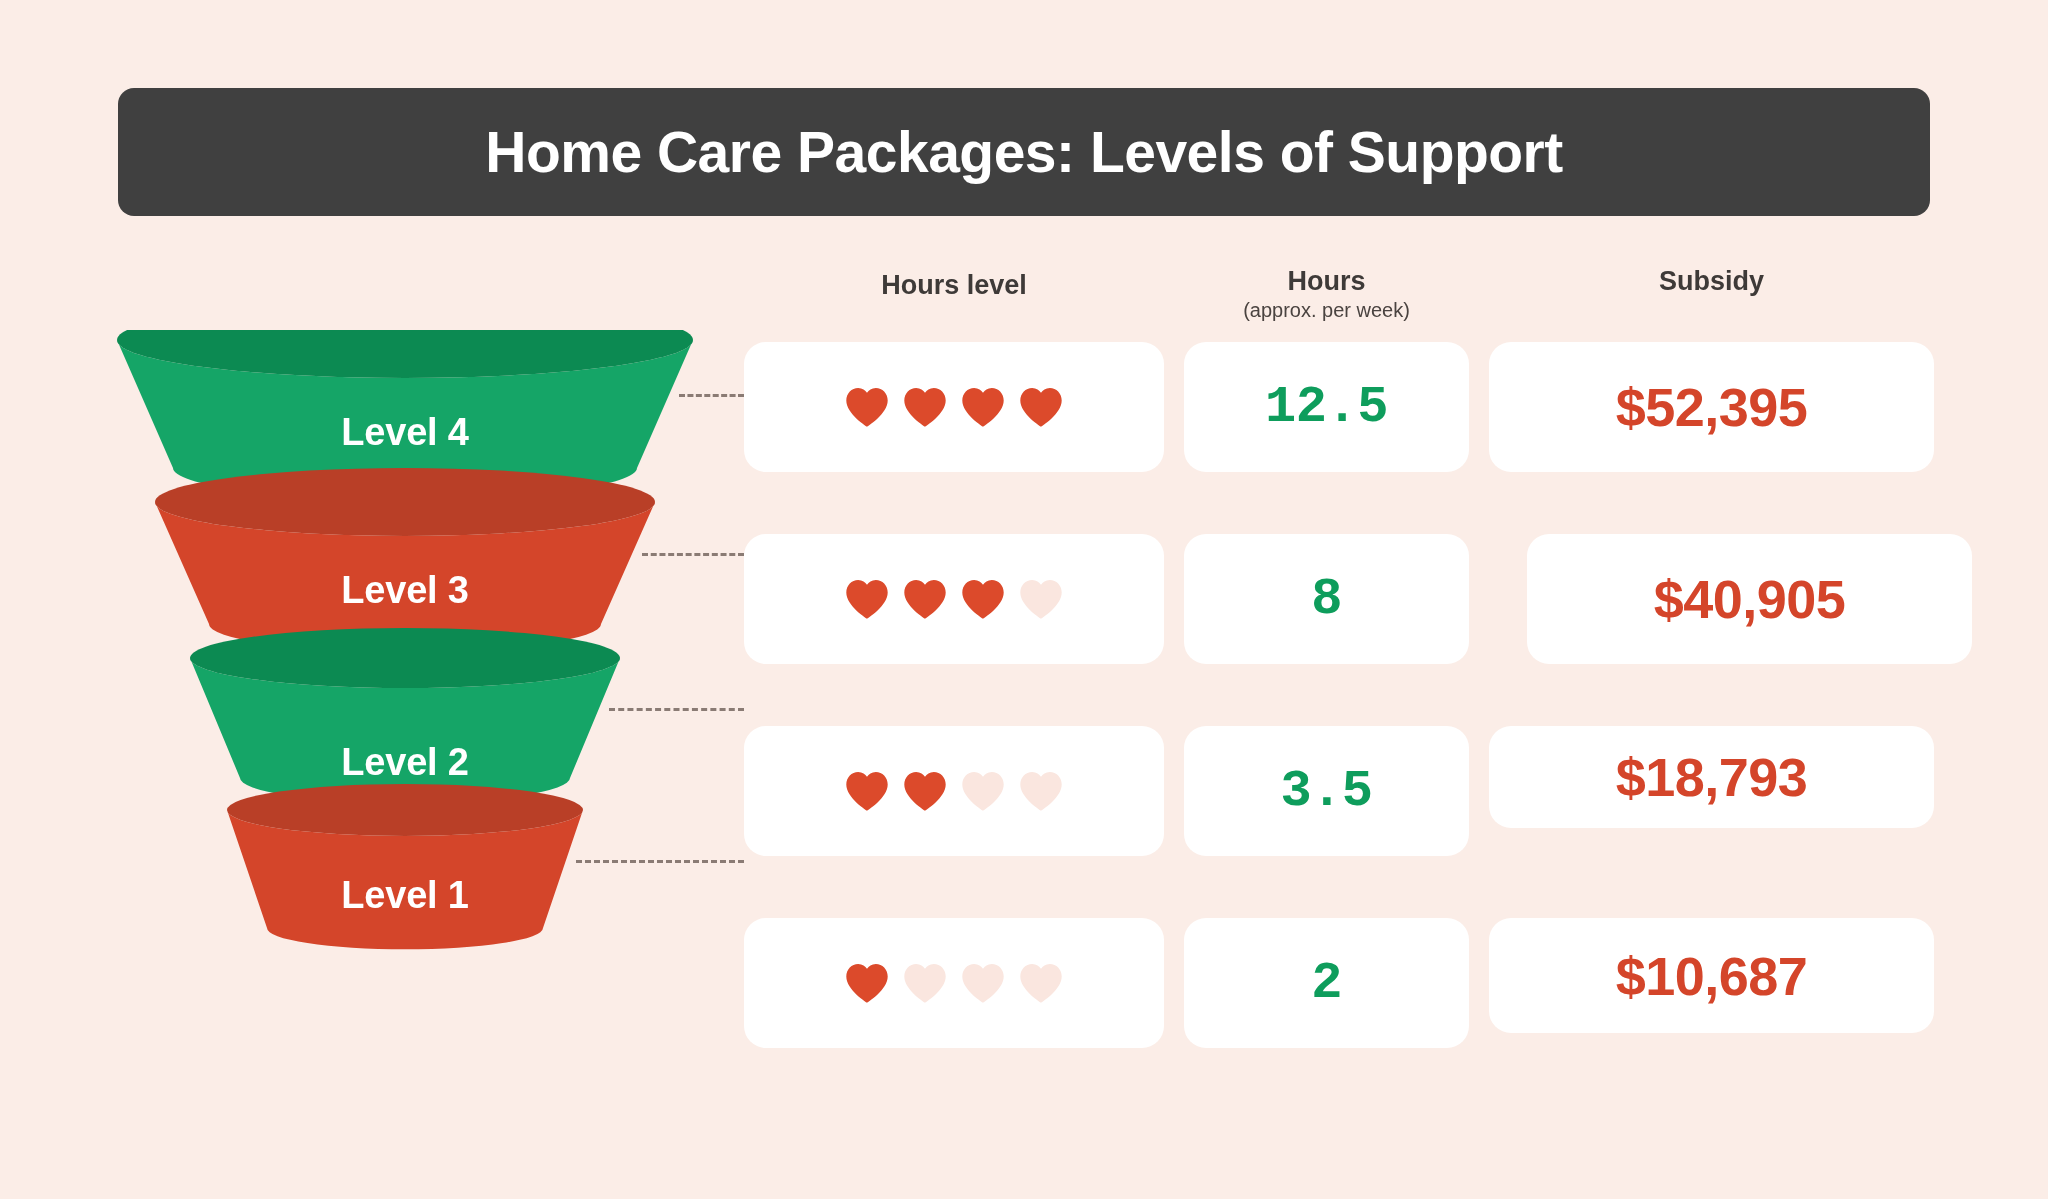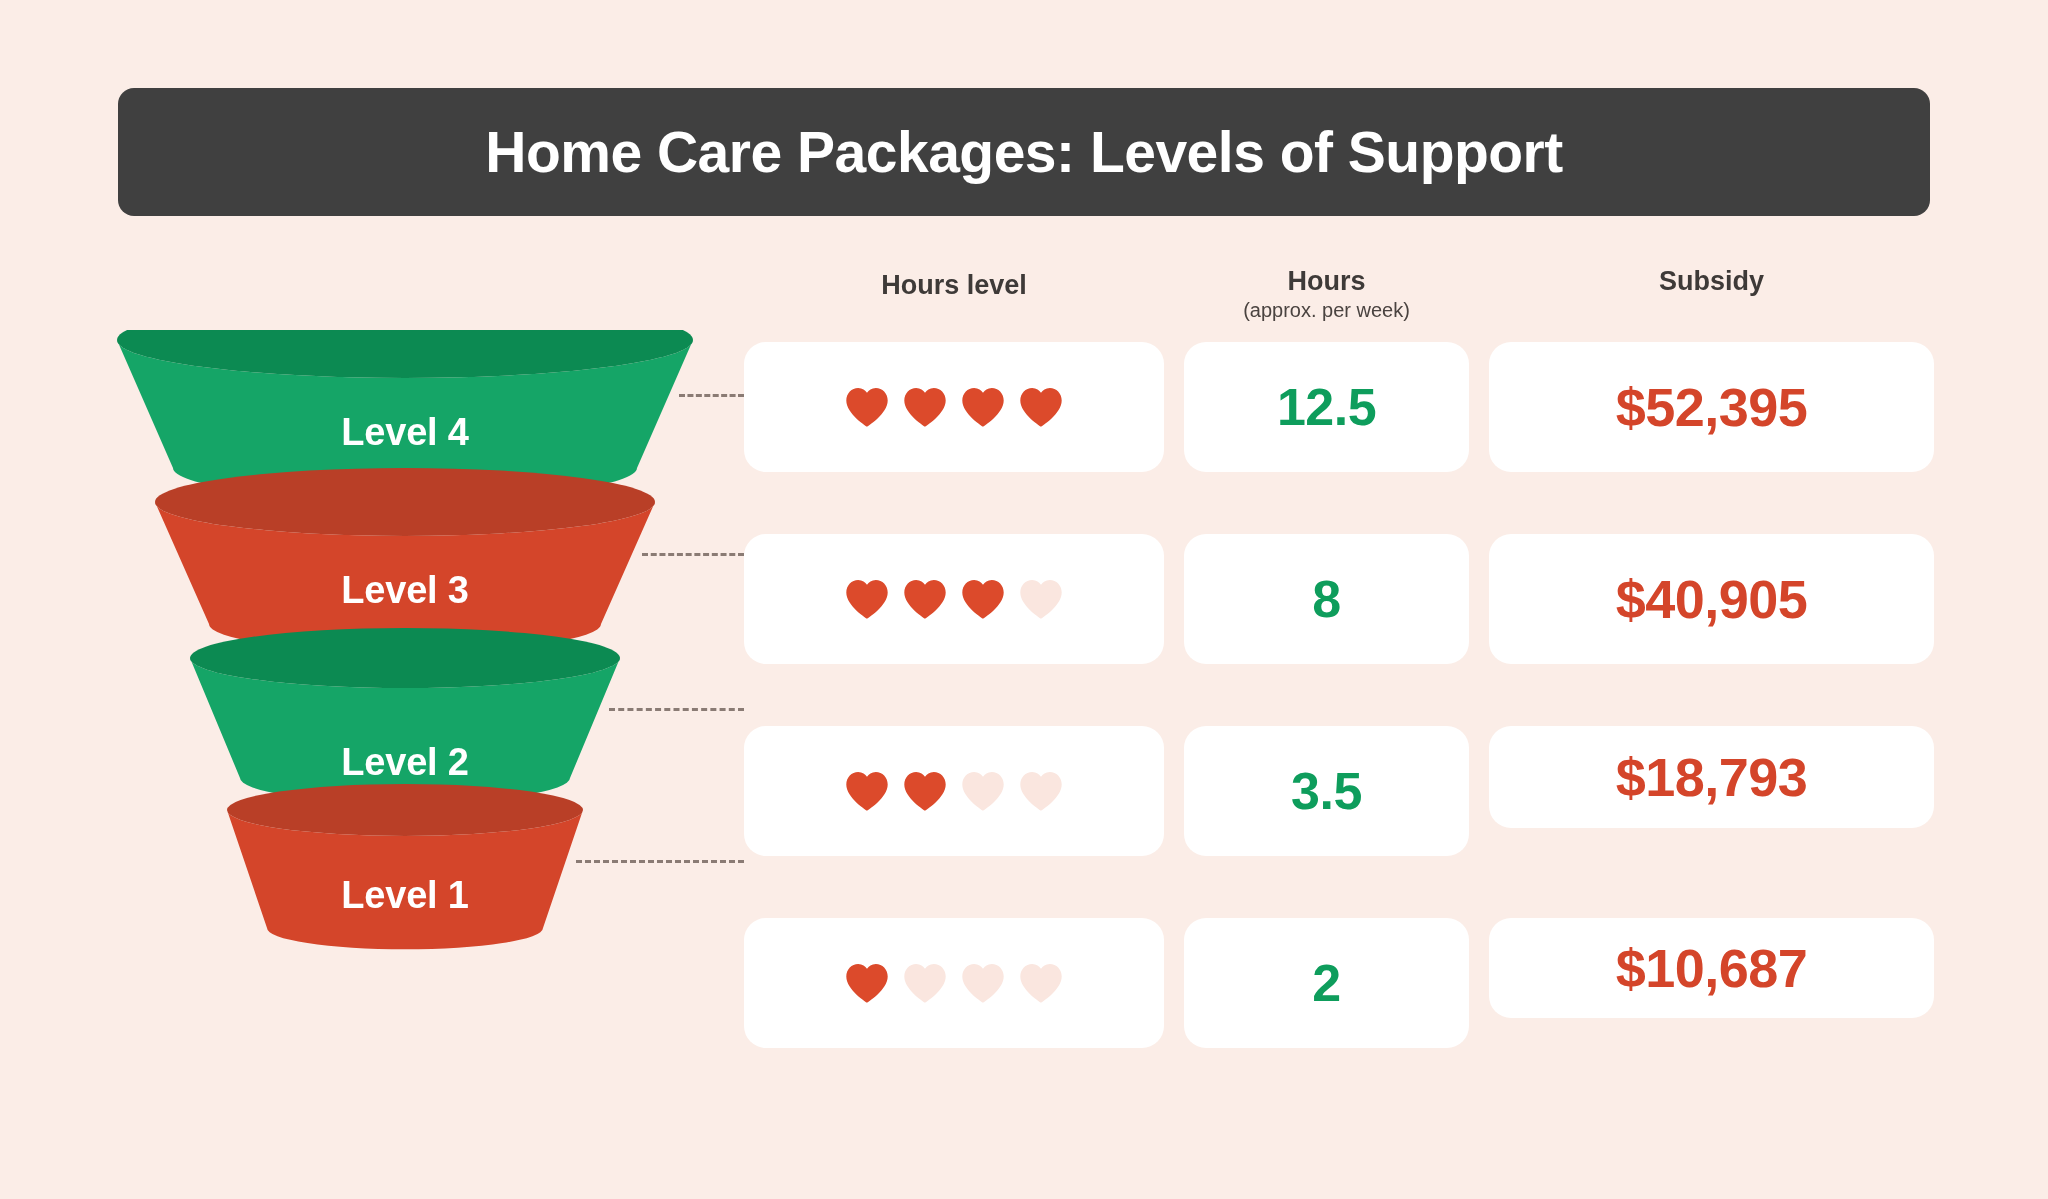--- a/index.html
+++ b/index.html
@@ -71,20 +71,21 @@
   .hearts { display: flex; gap: 12px; align-items: center; }
   .heart {
     width: 46px; height: 44px;
     display: inline-block;
   }
   .hours-val {
     color: #0E9D5C;
     font-size: 52px;
     font-weight: bold;
     letter-spacing: -0.5px;
+    font-family: Liberation Mono, monospace;
   }
   .sub-val {
     color: #D4452A;
     font-size: 54px;
     font-weight: bold;
     letter-spacing: -0.5px;
   }
 
   
   .funnel { position: absolute; left: 0px; top: 330px; }
@@ -211,21 +212,21 @@
     <path fill="#DC4A2B" d="M12 21.3 C12 21.3 1.2 14.6 1.2 7.6 C1.2 3.9 4 1.1 7.4 1.1 C9.6 1.1 11.1 2.3 12 3.6 C12.9 2.3 14.4 1.1 16.6 1.1 C20 1.1 22.8 3.9 22.8 7.6 C22.8 14.6 12 21.3 12 21.3 Z"></path>
   </svg>
           <svg class="heart" viewBox="0 0 24 22">
     <path fill="#FAE6DF" d="M12 21.3 C12 21.3 1.2 14.6 1.2 7.6 C1.2 3.9 4 1.1 7.4 1.1 C9.6 1.1 11.1 2.3 12 3.6 C12.9 2.3 14.4 1.1 16.6 1.1 C20 1.1 22.8 3.9 22.8 7.6 C22.8 14.6 12 21.3 12 21.3 Z"></path>
   </svg>
         </div>
       </div>
       <div class="card c-hours" style="top: 192px; height: 130px;">
         <span class="hours-val">8</span>
       </div>
-      <div class="card c-sub" style="top: 192px; height: 130px;">
+      <div class="card c-sub" style="top: 192px; height: 130px; margin-left: 38px;">
         <span class="sub-val">$40,905</span>
       </div>
       <div class="card c-care" style="top: 384px; height: 130px;">
         <div class="hearts">
           <svg class="heart" viewBox="0 0 24 22">
     <path fill="#DC4A2B" d="M12 21.3 C12 21.3 1.2 14.6 1.2 7.6 C1.2 3.9 4 1.1 7.4 1.1 C9.6 1.1 11.1 2.3 12 3.6 C12.9 2.3 14.4 1.1 16.6 1.1 C20 1.1 22.8 3.9 22.8 7.6 C22.8 14.6 12 21.3 12 21.3 Z"></path>
   </svg>
           <svg class="heart" viewBox="0 0 24 22">
     <path fill="#DC4A2B" d="M12 21.3 C12 21.3 1.2 14.6 1.2 7.6 C1.2 3.9 4 1.1 7.4 1.1 C9.6 1.1 11.1 2.3 12 3.6 C12.9 2.3 14.4 1.1 16.6 1.1 C20 1.1 22.8 3.9 22.8 7.6 C22.8 14.6 12 21.3 12 21.3 Z"></path>
   </svg>
@@ -255,18 +256,18 @@
     <path fill="#FAE6DF" d="M12 21.3 C12 21.3 1.2 14.6 1.2 7.6 C1.2 3.9 4 1.1 7.4 1.1 C9.6 1.1 11.1 2.3 12 3.6 C12.9 2.3 14.4 1.1 16.6 1.1 C20 1.1 22.8 3.9 22.8 7.6 C22.8 14.6 12 21.3 12 21.3 Z"></path>
   </svg>
           <svg class="heart" viewBox="0 0 24 22">
     <path fill="#FAE6DF" d="M12 21.3 C12 21.3 1.2 14.6 1.2 7.6 C1.2 3.9 4 1.1 7.4 1.1 C9.6 1.1 11.1 2.3 12 3.6 C12.9 2.3 14.4 1.1 16.6 1.1 C20 1.1 22.8 3.9 22.8 7.6 C22.8 14.6 12 21.3 12 21.3 Z"></path>
   </svg>
         </div>
       </div>
       <div class="card c-hours" style="top: 576px; height: 130px;">
         <span class="hours-val">2</span>
       </div>
-      <div class="card c-sub" style="top: 576px; height: 100px;">
+      <div class="card c-sub" style="top: 576px; height: 115px;">
         <span class="sub-val">$10,687</span>
       </div>
     </div>
 
 </div>
 
 </body></html>

